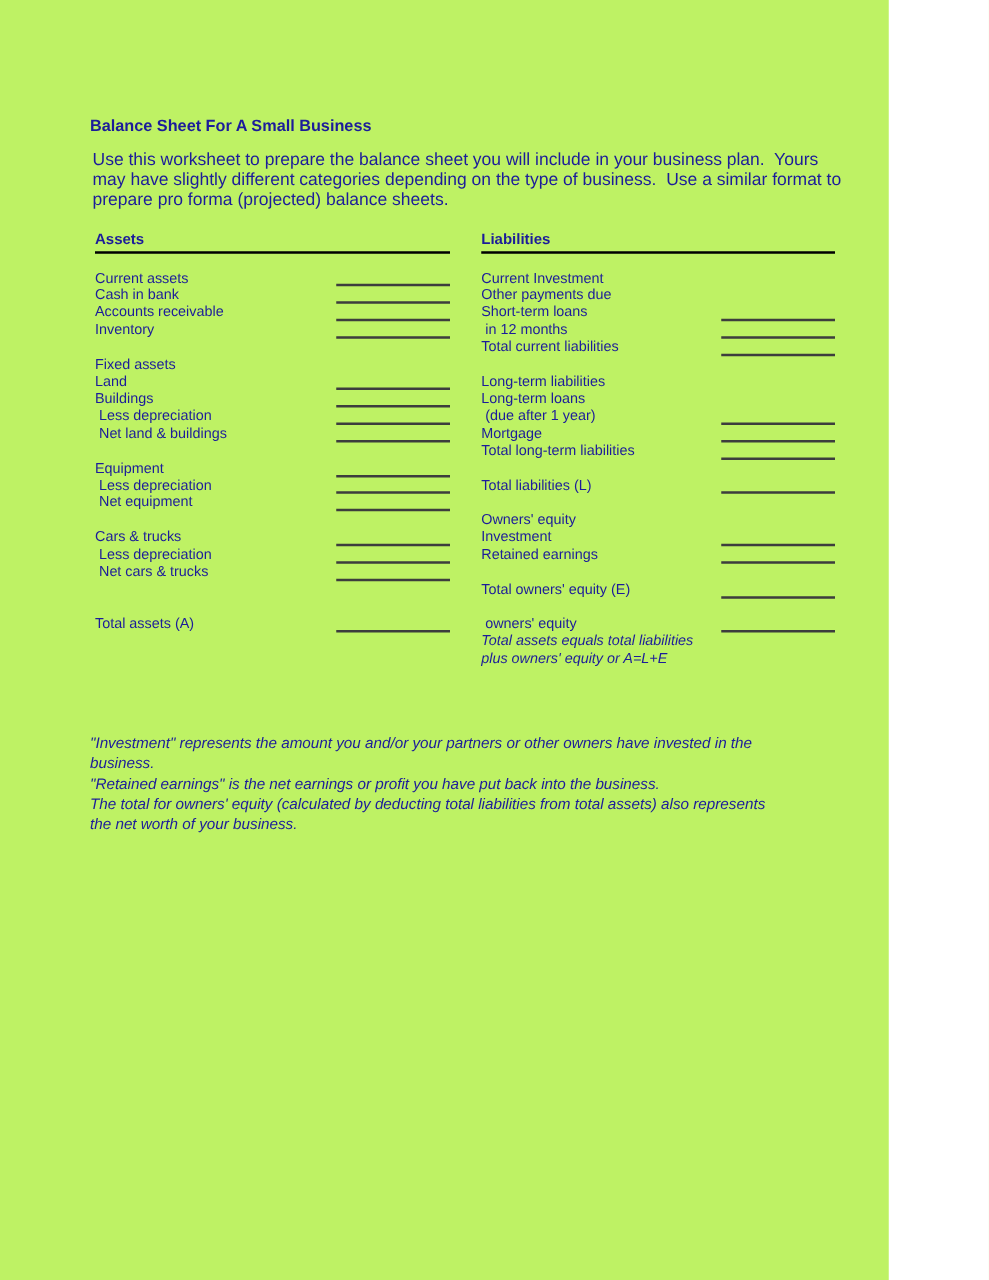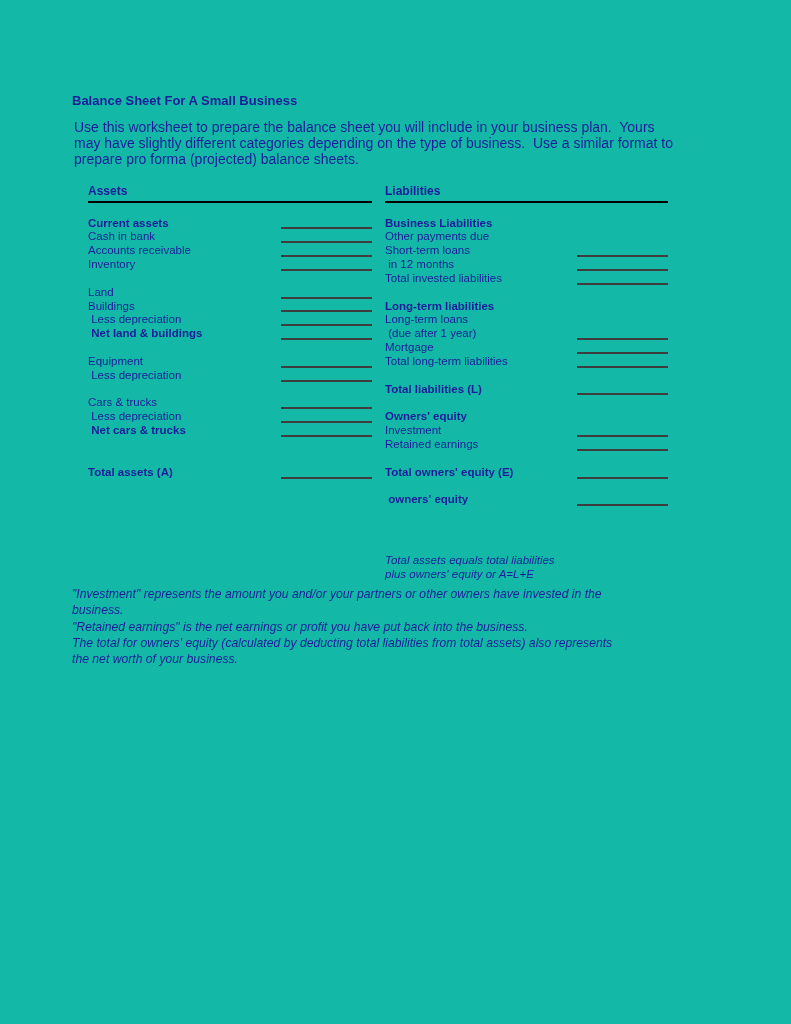--- a/index.html
+++ b/index.html
@@ -1,20 +1,20 @@
 <!DOCTYPE html>
 <html><head>
 <meta charset="utf-8">
 <style>
   html, body { margin: 0; padding: 0; background: #ffffff; }
   .page {
     position: relative;
-    width: 791px;
+    width: 711px;
     height: 1024px;
-    background: #14b8a6;
+    background: #bef264;
     font-family: "Liberation Sans", sans-serif;
     color: #1c1c9a;
     overflow: hidden;
   }
   .title {
     position: absolute;
     left: 72px;
     top: 93px;
     margin: 0;
     font-size: 13px;
@@ -24,41 +24,41 @@
   }
   .intro {
     position: absolute;
     left: 74px;
     top: 119px;
     font-size: 14px;
     line-height: 16.2px;
     white-space: pre;
   }
   .col { position: absolute; top: 185px; }
-  .col-assets { left: 88px; width: 284px; }
+  .col-assets { left: 76px; width: 284px; }
   .col-liab  { left: 385px; width: 283px; }
   .col-header {
     font-size: 12px;
     font-weight: bold;
     line-height: 13px;
     padding-bottom: 3px;
     border-bottom: 2.5px solid #000000;
   }
   .rows { margin-top: 13.5px; }
   .row { position: relative; height: 13.85px; }
   .row .label {
     position: absolute;
     left: 0;
     top: 0;
     font-size: 11.5px;
     line-height: 13.85px;
     white-space: pre;
   }
-  .row .label.bold { font-weight: bold; }
-  .row .label.italic { font-style: italic; margin-top: 47px; }
+  .row .label.bold { font-weight: normal; }
+  .row .label.italic { font-style: italic; }
   .row .fill {
     position: absolute;
     right: 0;
     bottom: 1px;
     width: 91px;
     height: 0;
     border-bottom: 2px solid #3d3d3d;
   }
   .footnotes {
     position: absolute;
@@ -95,20 +95,23 @@
           <div class="fill"></div>
         </div>
         <div class="row">
           <span class="label">Inventory</span>
           <div class="fill"></div>
         </div>
         <div class="row">
           <span class="label"></span>
         </div>
         <div class="row">
+          <span class="label bold">Fixed assets</span>
+        </div>
+        <div class="row">
           <span class="label">Land</span>
           <div class="fill"></div>
         </div>
         <div class="row">
           <span class="label">Buildings</span>
           <div class="fill"></div>
         </div>
         <div class="row">
           <span class="label"> Less depreciation</span>
           <div class="fill"></div>
@@ -119,20 +122,24 @@
         </div>
         <div class="row">
           <span class="label"></span>
         </div>
         <div class="row">
           <span class="label">Equipment</span>
           <div class="fill"></div>
         </div>
         <div class="row">
           <span class="label"> Less depreciation</span>
+          <div class="fill"></div>
+        </div>
+        <div class="row">
+          <span class="label bold"> Net equipment</span>
           <div class="fill"></div>
         </div>
         <div class="row">
           <span class="label"></span>
         </div>
         <div class="row">
           <span class="label">Cars &amp; trucks</span>
           <div class="fill"></div>
         </div>
         <div class="row">
@@ -153,35 +160,35 @@
           <span class="label bold">Total assets (A)</span>
           <div class="fill"></div>
         </div>
       </div>
   </div>
 
   <div class="col col-liab">
     <div class="col-header">Liabilities</div>
     <div class="rows">
         <div class="row">
-          <span class="label bold">Business Liabilities</span>
+          <span class="label bold">Current Investment</span>
         </div>
         <div class="row">
           <span class="label">Other payments due</span>
         </div>
         <div class="row">
           <span class="label">Short-term loans</span>
           <div class="fill"></div>
         </div>
         <div class="row">
           <span class="label"> in 12 months</span>
           <div class="fill"></div>
         </div>
         <div class="row">
-          <span class="label">Total invested liabilities</span>
+          <span class="label">Total current liabilities</span>
           <div class="fill"></div>
         </div>
         <div class="row">
           <span class="label"></span>
         </div>
         <div class="row">
           <span class="label bold">Long-term liabilities</span>
         </div>
         <div class="row">
           <span class="label">Long-term loans</span>

